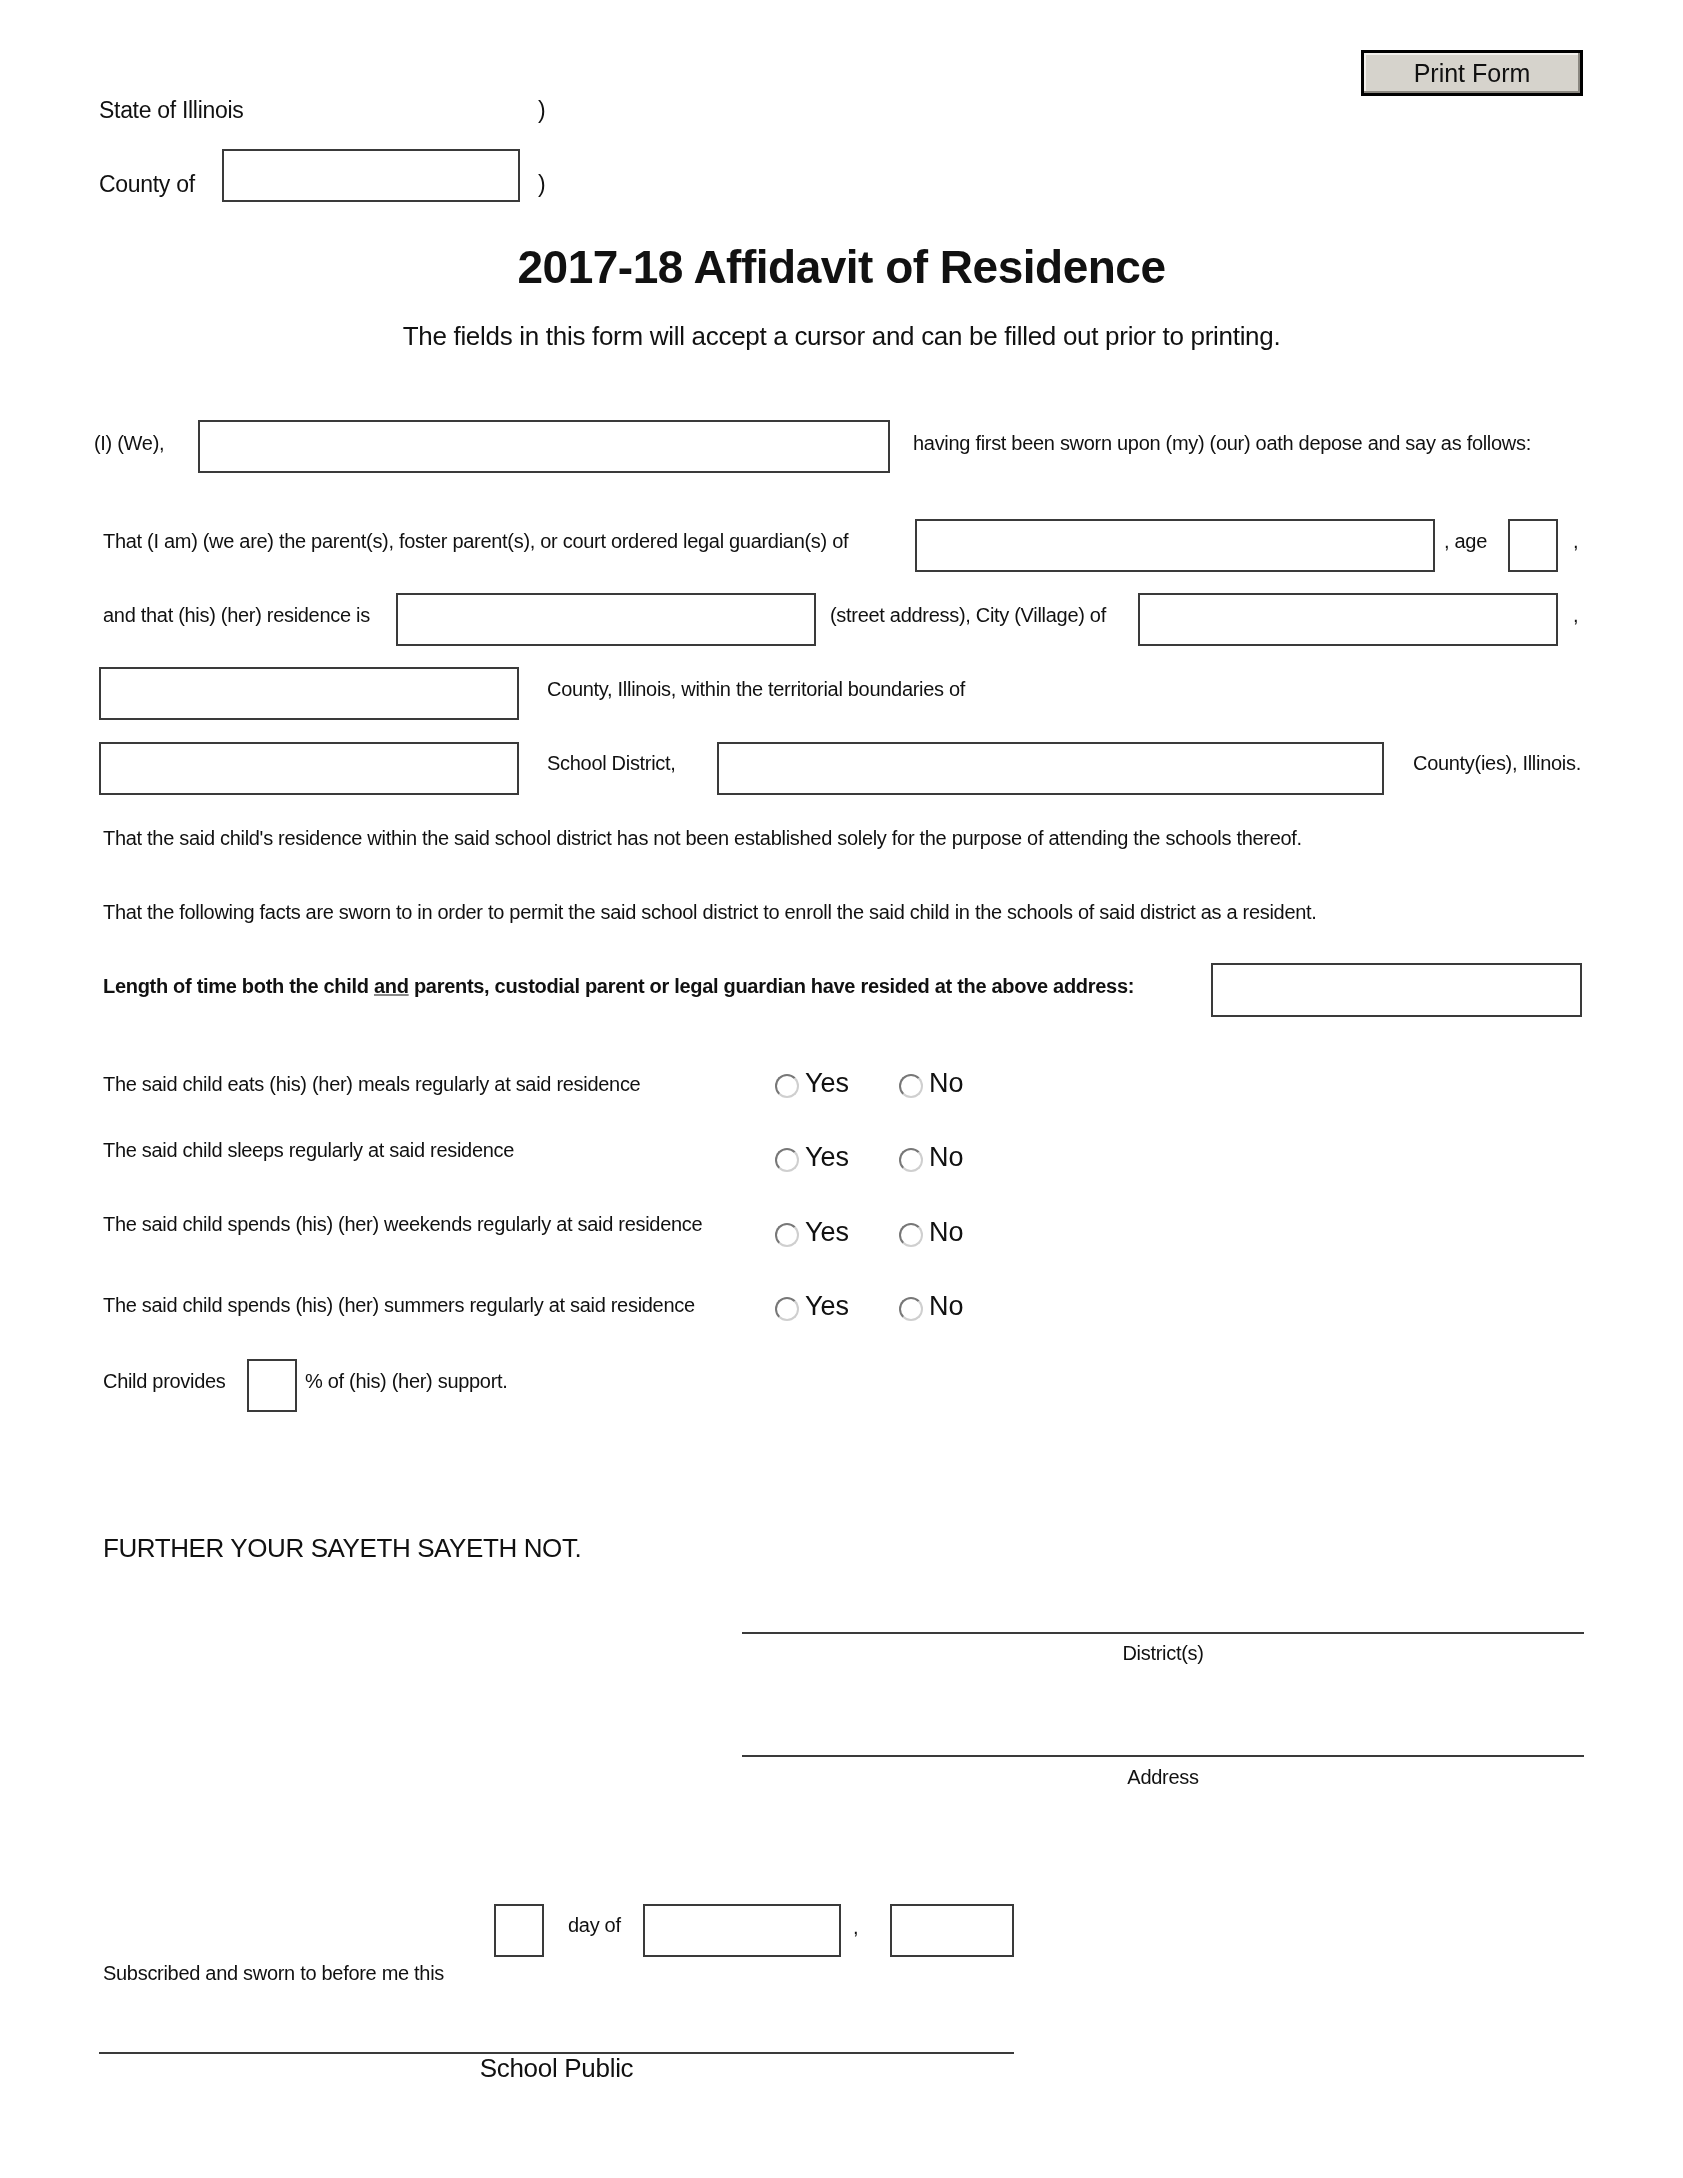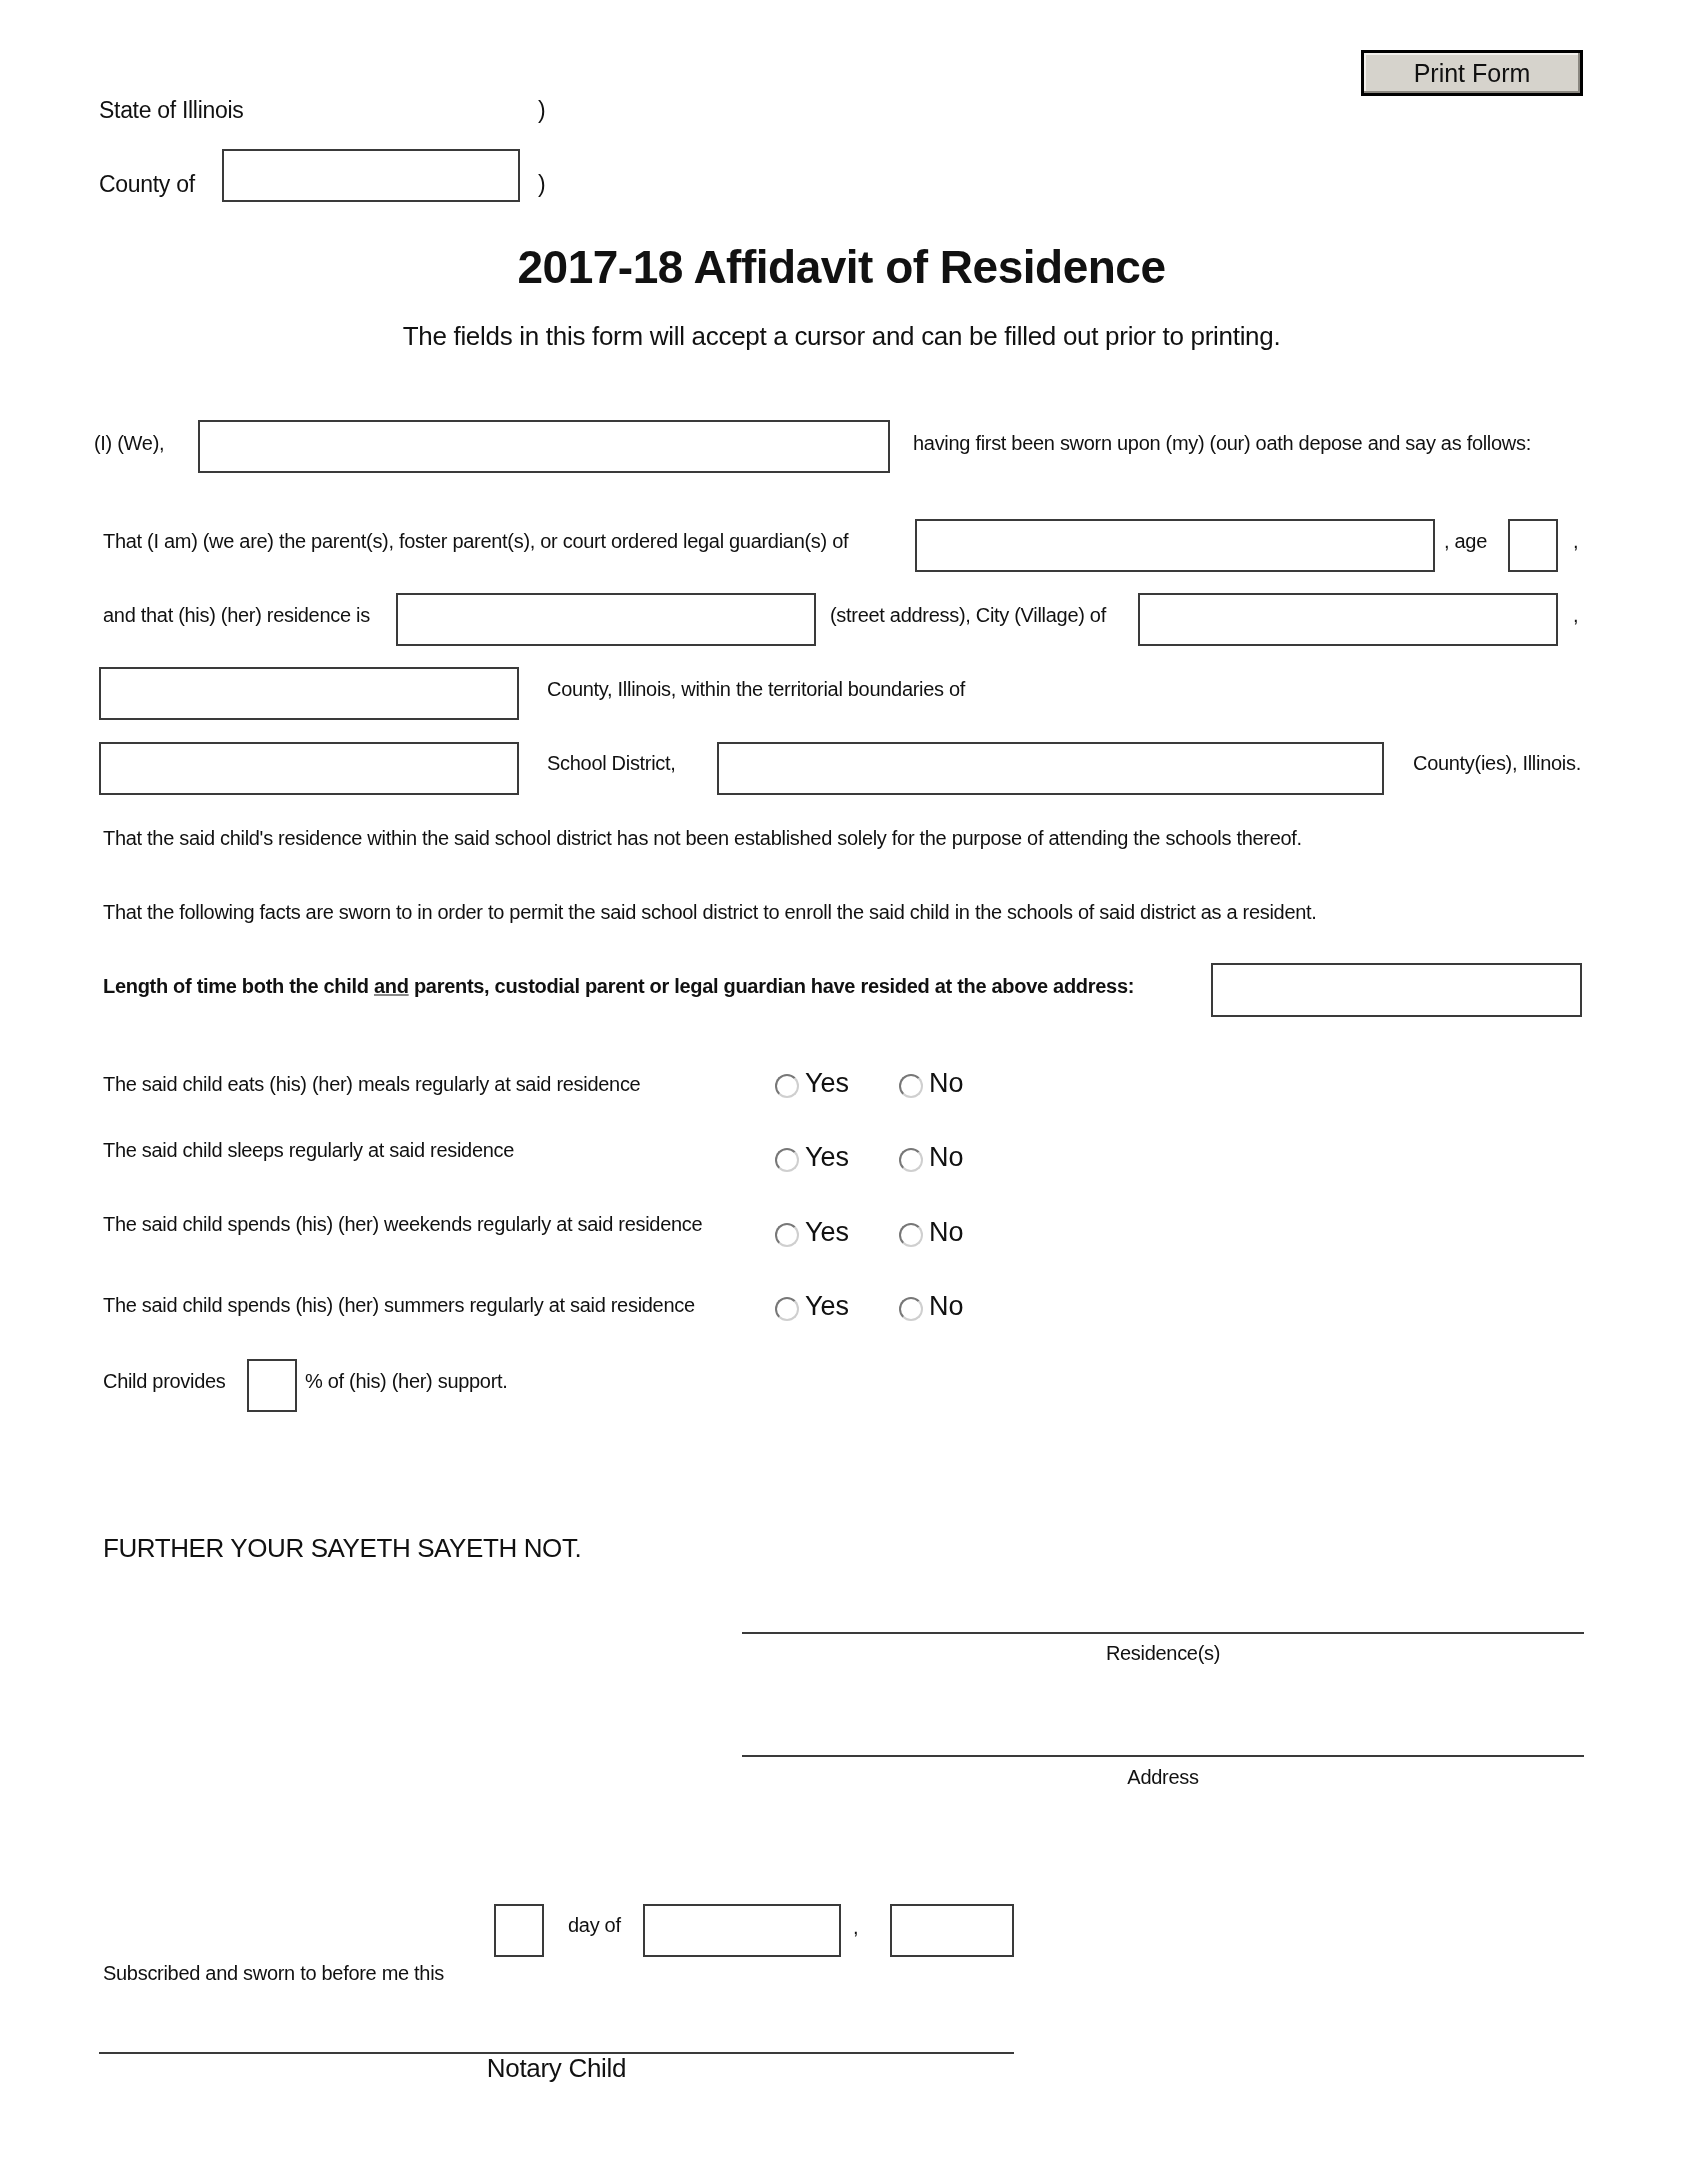--- a/index.html
+++ b/index.html
@@ -112,31 +112,31 @@
 
 <div class="abs t20" style="left:103px; top:1370px;">Child provides</div>
 <div class="box" style="left:247px; top:1359px; width:50px; height:53px;">
   <input value="" style="">
 </div>
 <div class="abs t20" style="left:305px; top:1370px;">% of (his) (her) support.</div>
 
 <div class="abs" style="left:103px; top:1533px; font-size:26px; letter-spacing:-0.4px;">FURTHER YOUR SAYETH SAYETH NOT.</div>
 
 <div class="line" style="left:742px; top:1632px; width:842px;"></div>
-<div class="abs t20" style="left:742px; width:842px; text-align:center; top:1642px;">Residence(s)</div>
+<div class="abs t20" style="left:742px; width:842px; text-align:center; top:1642px;">District(s)</div>
 <div class="line" style="left:742px; top:1755px; width:842px;"></div>
 <div class="abs t20" style="left:742px; width:842px; text-align:center; top:1766px;">Address</div>
 
 <div class="abs t20" style="left:103px; top:1962px;">Subscribed and sworn to before me this</div>
 <div class="box" style="left:494px; top:1904px; width:50px; height:53px;">
   <input value="" style="">
 </div>
 <div class="abs t20" style="left:568px; top:1914px;">day of</div>
 <div class="box" style="left:643px; top:1904px; width:198px; height:53px;">
   <input value="" style="">
 </div>
 <div class="abs t20" style="left:853px; top:1916px;">,</div>
 <div class="box" style="left:890px; top:1904px; width:124px; height:53px;">
   <input value="" style="">
 </div>
 <div class="line" style="left:99px; top:2052px; width:915px;"></div>
-<div class="abs" style="left:99px; width:915px; text-align:center; top:2053px; font-size:26px; letter-spacing:-0.3px;">Notary Child</div>
+<div class="abs" style="left:99px; width:915px; text-align:center; top:2053px; font-size:26px; letter-spacing:-0.3px;">School Public</div>
 
 
 </body></html>

